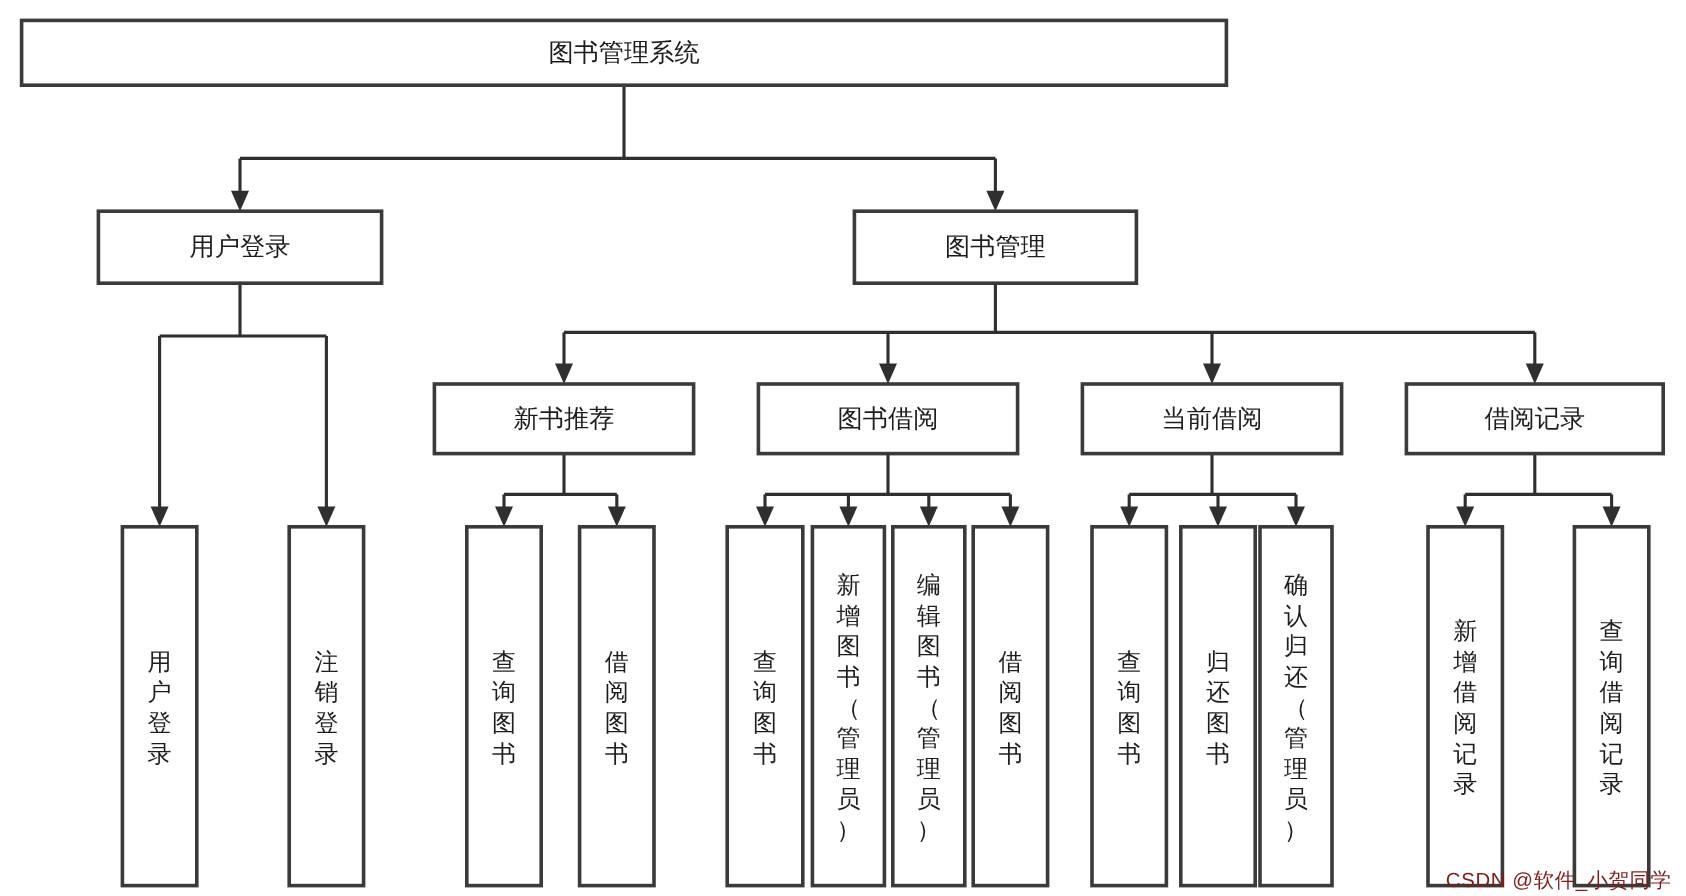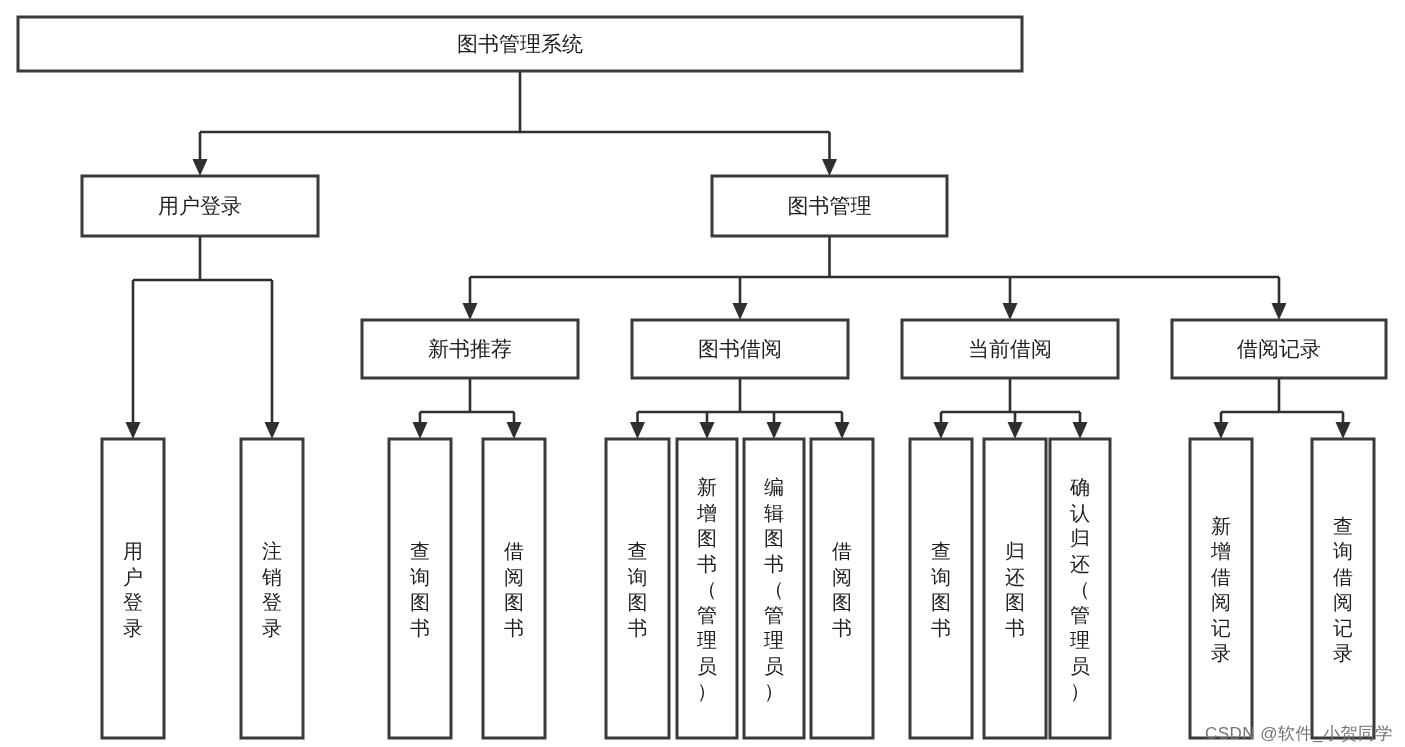--- a/index.html
+++ b/index.html
@@ -56,21 +56,21 @@
   .arrow-head {
     fill: #2f2f2f;
     stroke: none;
   }
   .watermark {
     position: absolute;
     right: 12px;
     bottom: 6px;
     font-family: "Liberation Sans", "DejaVu Sans", sans-serif;
     font-size: 17px;
-    color: #737373;
+    color: #7f1d1d;
     letter-spacing: 0.5px;
     white-space: nowrap;
     user-select: none;
     text-align: right;
   }
 </style>
 </head>
 <body>
 
 <div id="diagram-root">

